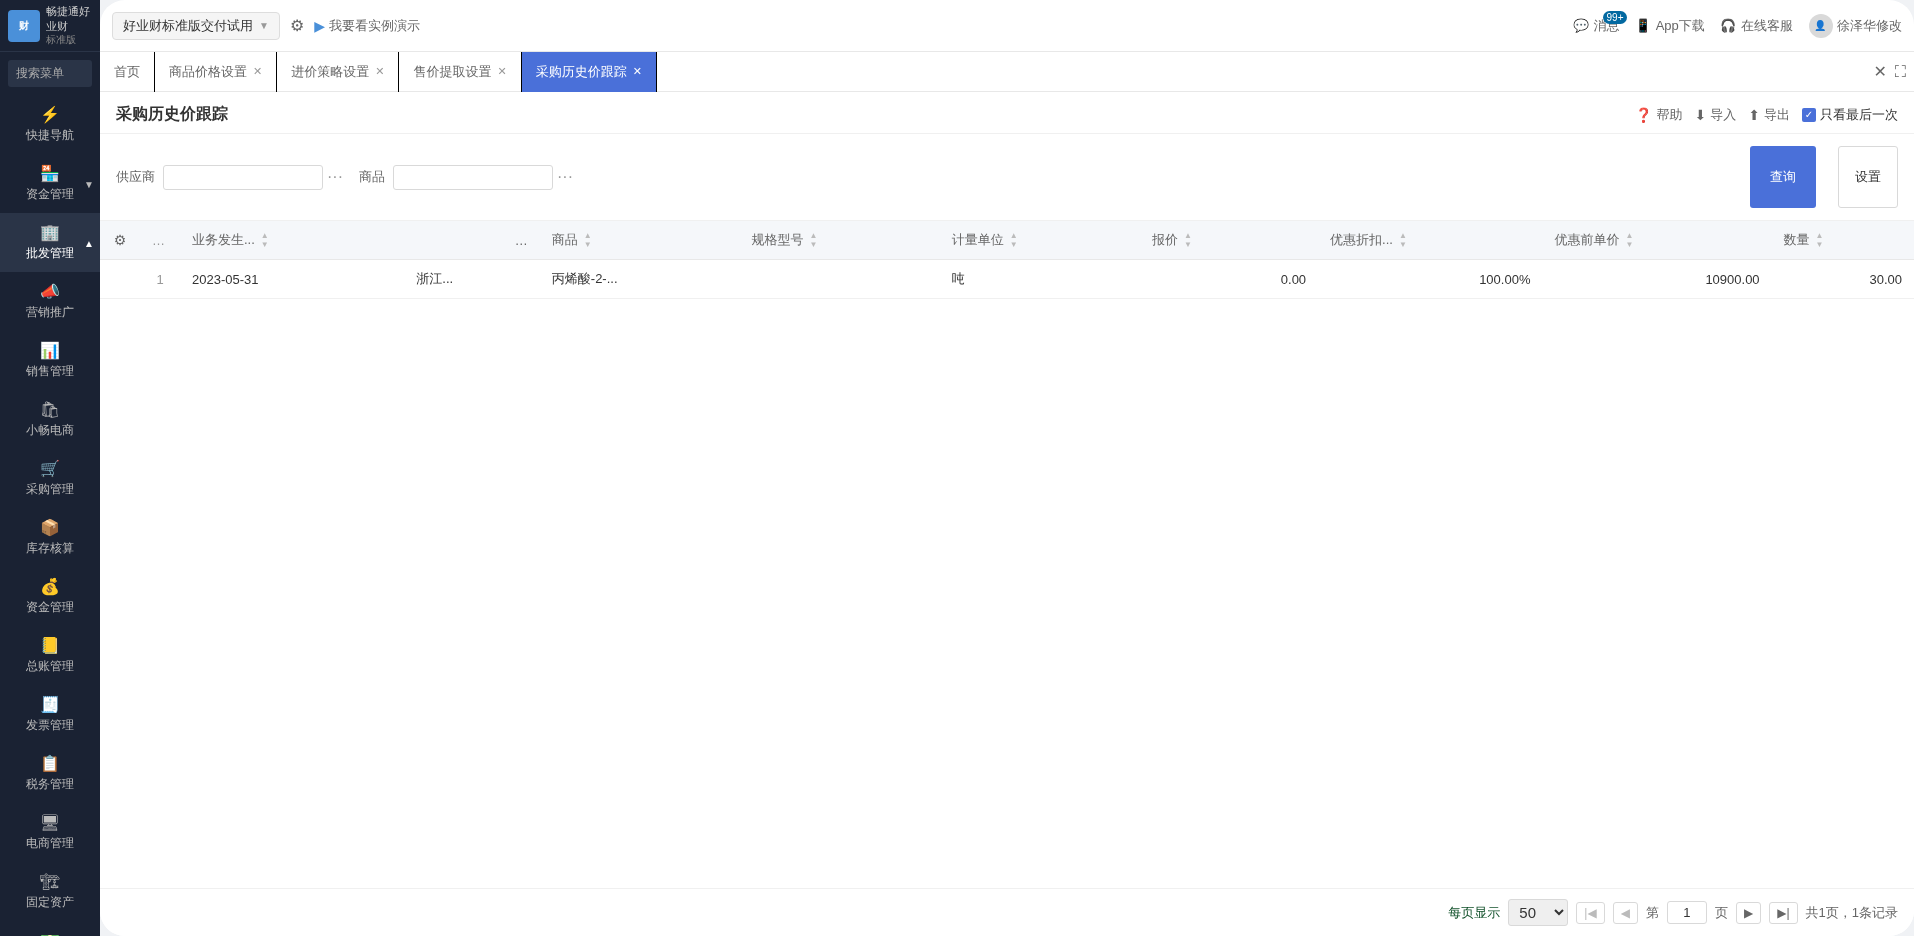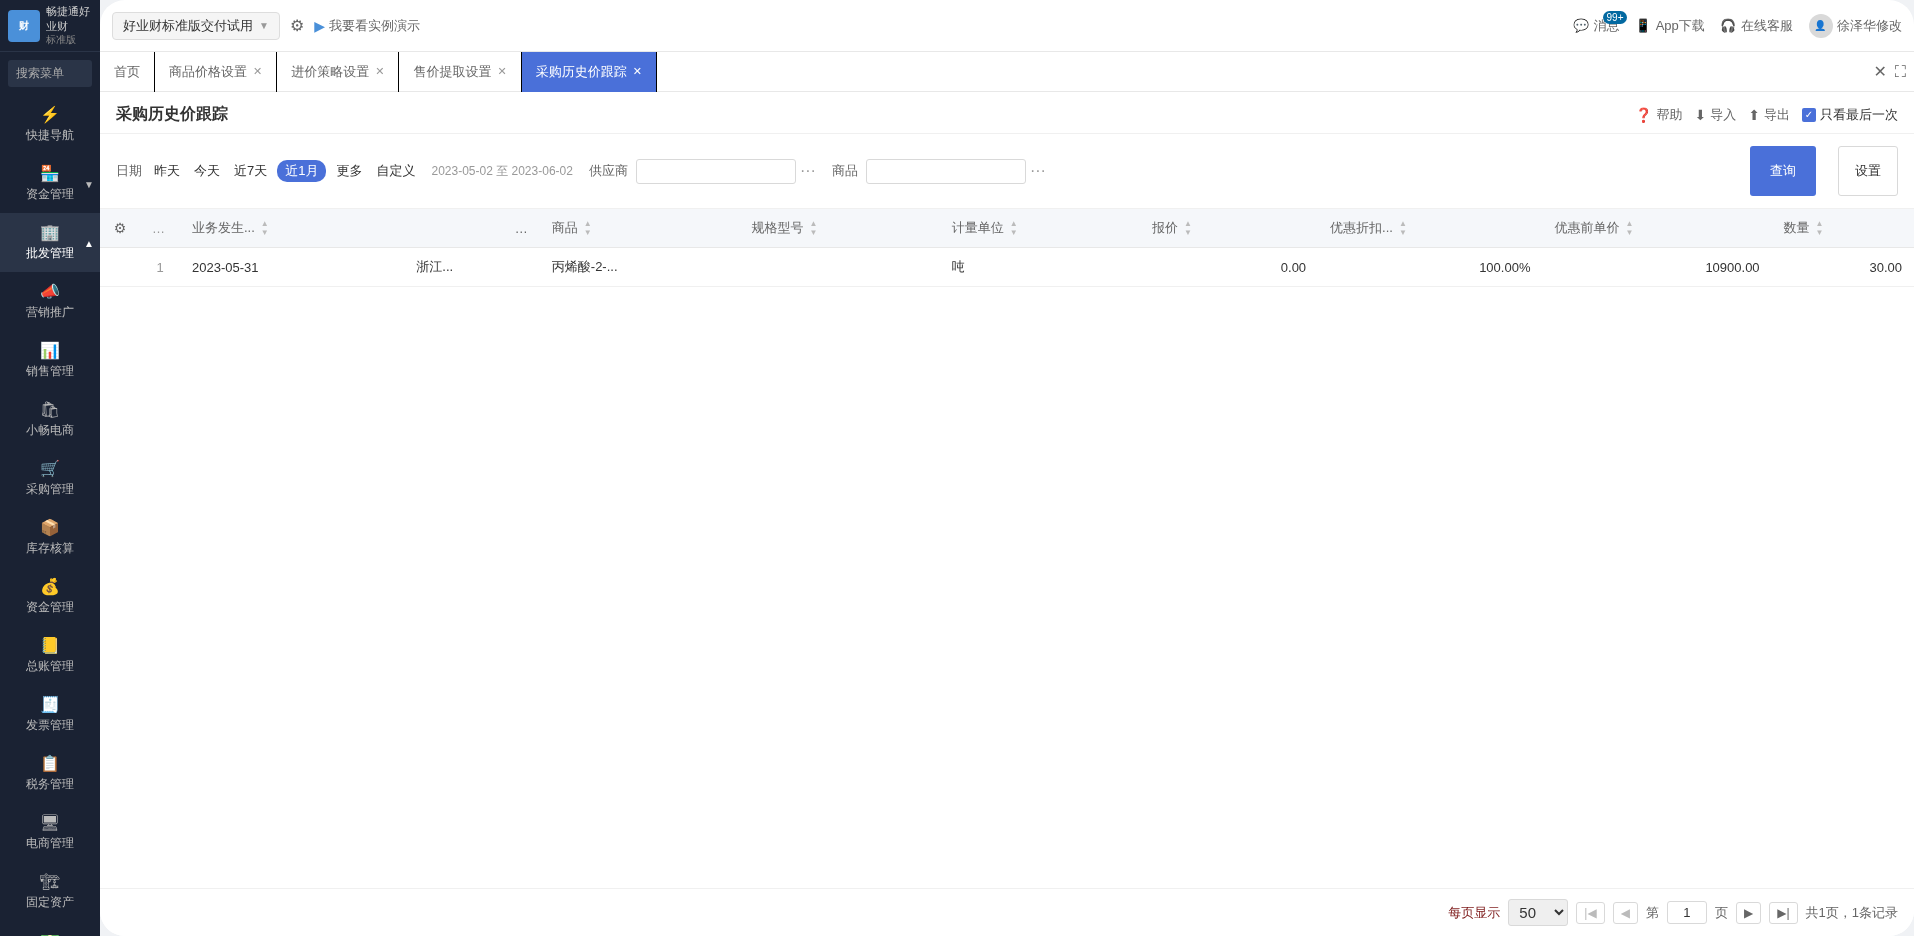--- a/index.html
+++ b/index.html
@@ -68,21 +68,21 @@
     .filter-group { display: flex; align-items: center; gap: 8px; }
     .filter-label { font-size: 13px; color: #666; white-space: nowrap; }
     .date-options { display: flex; align-items: center; gap: 6px; }
     .date-option { font-size: 13px; color: #333; cursor: pointer; padding: 2px 4px; }
     .date-option.active { background: #4a70d9; color: #fff; border-radius: 10px; padding: 2px 8px; }
     .date-range { font-size: 12px; color: #999; margin-left: 4px; }
     .filter-input-wrapper { display: flex; align-items: center; gap: 4px; }
     .filter-input { border: 1px solid #d9d9d9; border-radius: 3px; padding: 4px 8px; font-size: 13px; width: 160px; color: #333; outline: none; }
     .filter-dots { color: #999; font-size: 16px; cursor: pointer; }
     .filter-actions { margin-left: auto; display: flex; gap: 8px; }
-    .btn-query { background: #4a70d9; color: #fff; border: none; padding: 16px 20px; border-radius: 3px; cursor: pointer; font-size: 13px; margin-left: 24px; }
+    .btn-query { background: #4a70d9; color: #fff; border: none; padding: 22px 20px; border-radius: 3px; cursor: pointer; font-size: 13px; margin-left: 24px; }
     .btn-settings { background: #fff; color: #333; border: 1px solid #d9d9d9; padding: 5px 16px; border-radius: 3px; cursor: pointer; font-size: 13px; margin-left: 14px; }
 
     
     .table-wrapper { flex: 1; overflow: auto; padding: 0 0; }
     table { width: 100%; border-collapse: collapse; font-size: 13px; }
     thead tr { background: #f5f7fa; }
     thead th { padding: 10px 12px; text-align: right; color: #666; font-weight: normal; border-bottom: 1px solid #e8e8e8; white-space: nowrap; }
     thead th .sort-icons { display: inline-flex; flex-direction: column; gap: 1px; margin-left: 3px; vertical-align: middle; }
     thead th .sort-icon { font-size: 8px; color: #bbb; line-height: 1; cursor: pointer; }
     thead th .th-inner { display: flex; align-items: center; gap: 3px; }
@@ -96,21 +96,21 @@
     .col-spec { min-width: 80px; }
     .col-unit { min-width: 70px; }
     .col-price { min-width: 80px; text-align: right; }
     .col-discount { min-width: 90px; text-align: right; }
     .col-pre-price { min-width: 100px; text-align: right; }
     .col-qty { min-width: 60px; text-align: right; }
     td.text-right { text-align: right; }
 
     
     .pagination { display: flex; align-items: center; justify-content: flex-end; padding: 10px 16px; border-top: 1px solid #f0f0f0; gap: 8px; font-size: 13px; color: #666; background: #fff; }
-    .per-page-label { color: #7f1d1d; }
+    .per-page-label { color: #14532d; }
     .per-page-select { border: 1px solid #d9d9d9; border-radius: 3px; padding: 3px 6px; font-size: 15px; color: #333; cursor: pointer; }
     .page-nav-btn { background: none; border: 1px solid #d9d9d9; border-radius: 3px; padding: 3px 7px; cursor: pointer; color: #666; font-size: 12px; }
     .page-nav-btn:disabled { color: #bbb; cursor: not-allowed; }
     .page-input { border: 1px solid #d9d9d9; border-radius: 3px; padding: 3px 6px; font-size: 13px; width: 40px; text-align: center; color: #333; }
     .page-total { color: #666; }
   </style>
 </head>
 <body>
 
 <div class="sidebar">
@@ -285,32 +285,20 @@
           </div>
           <div class="only-last-checkbox">
             <div class="checkbox-blue">✓</div>
             <span>只看最后一次</span>
           </div>
         </div>
       </div>
 
       <div class="filter-area">
         <div class="filter-row">
-          <div class="filter-group">
-            <span class="filter-label">日期</span>
-            <div class="date-options">
-              <span class="date-option">昨天</span>
-              <span class="date-option">今天</span>
-              <span class="date-option">近7天</span>
-              <span class="date-option active">近1月</span>
-              <span class="date-option">更多</span>
-              <span class="date-option">自定义</span>
-            </div>
-            <span class="date-range">2023-05-02 至 2023-06-02</span>
-          </div>
 
           <div class="filter-group">
             <span class="filter-label">供应商</span>
             <div class="filter-input-wrapper">
               <input class="filter-input" type="text" placeholder="" style="">
               <span class="filter-dots">···</span>
             </div>
           </div>
 
           <div class="filter-group">

